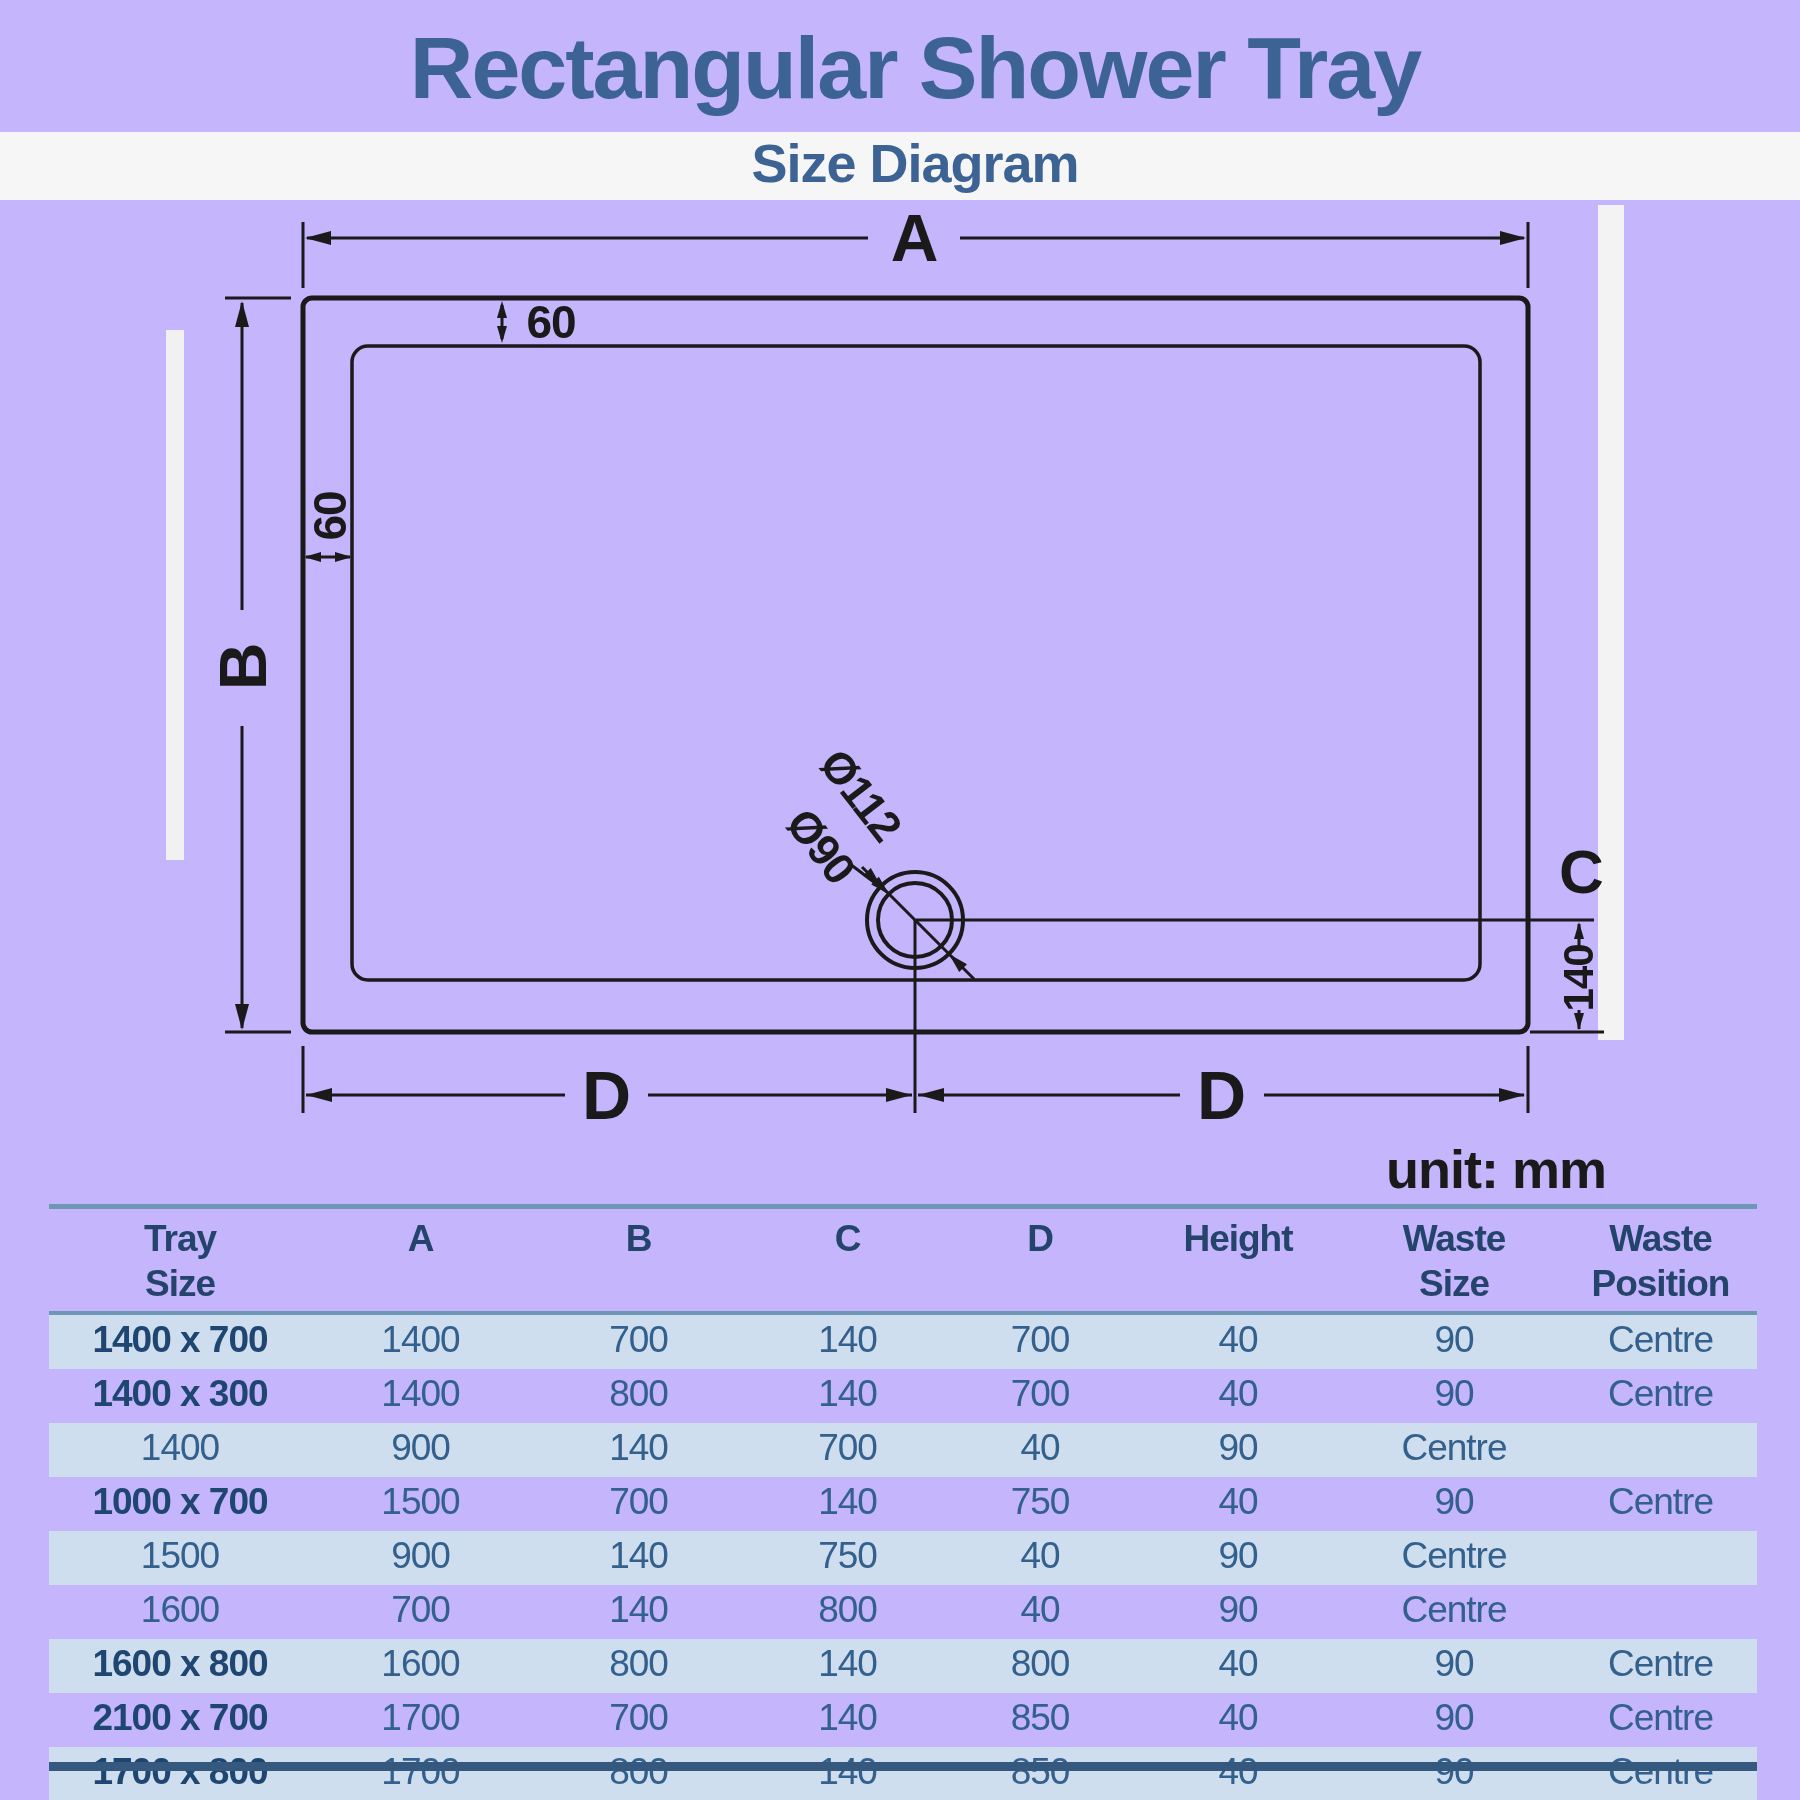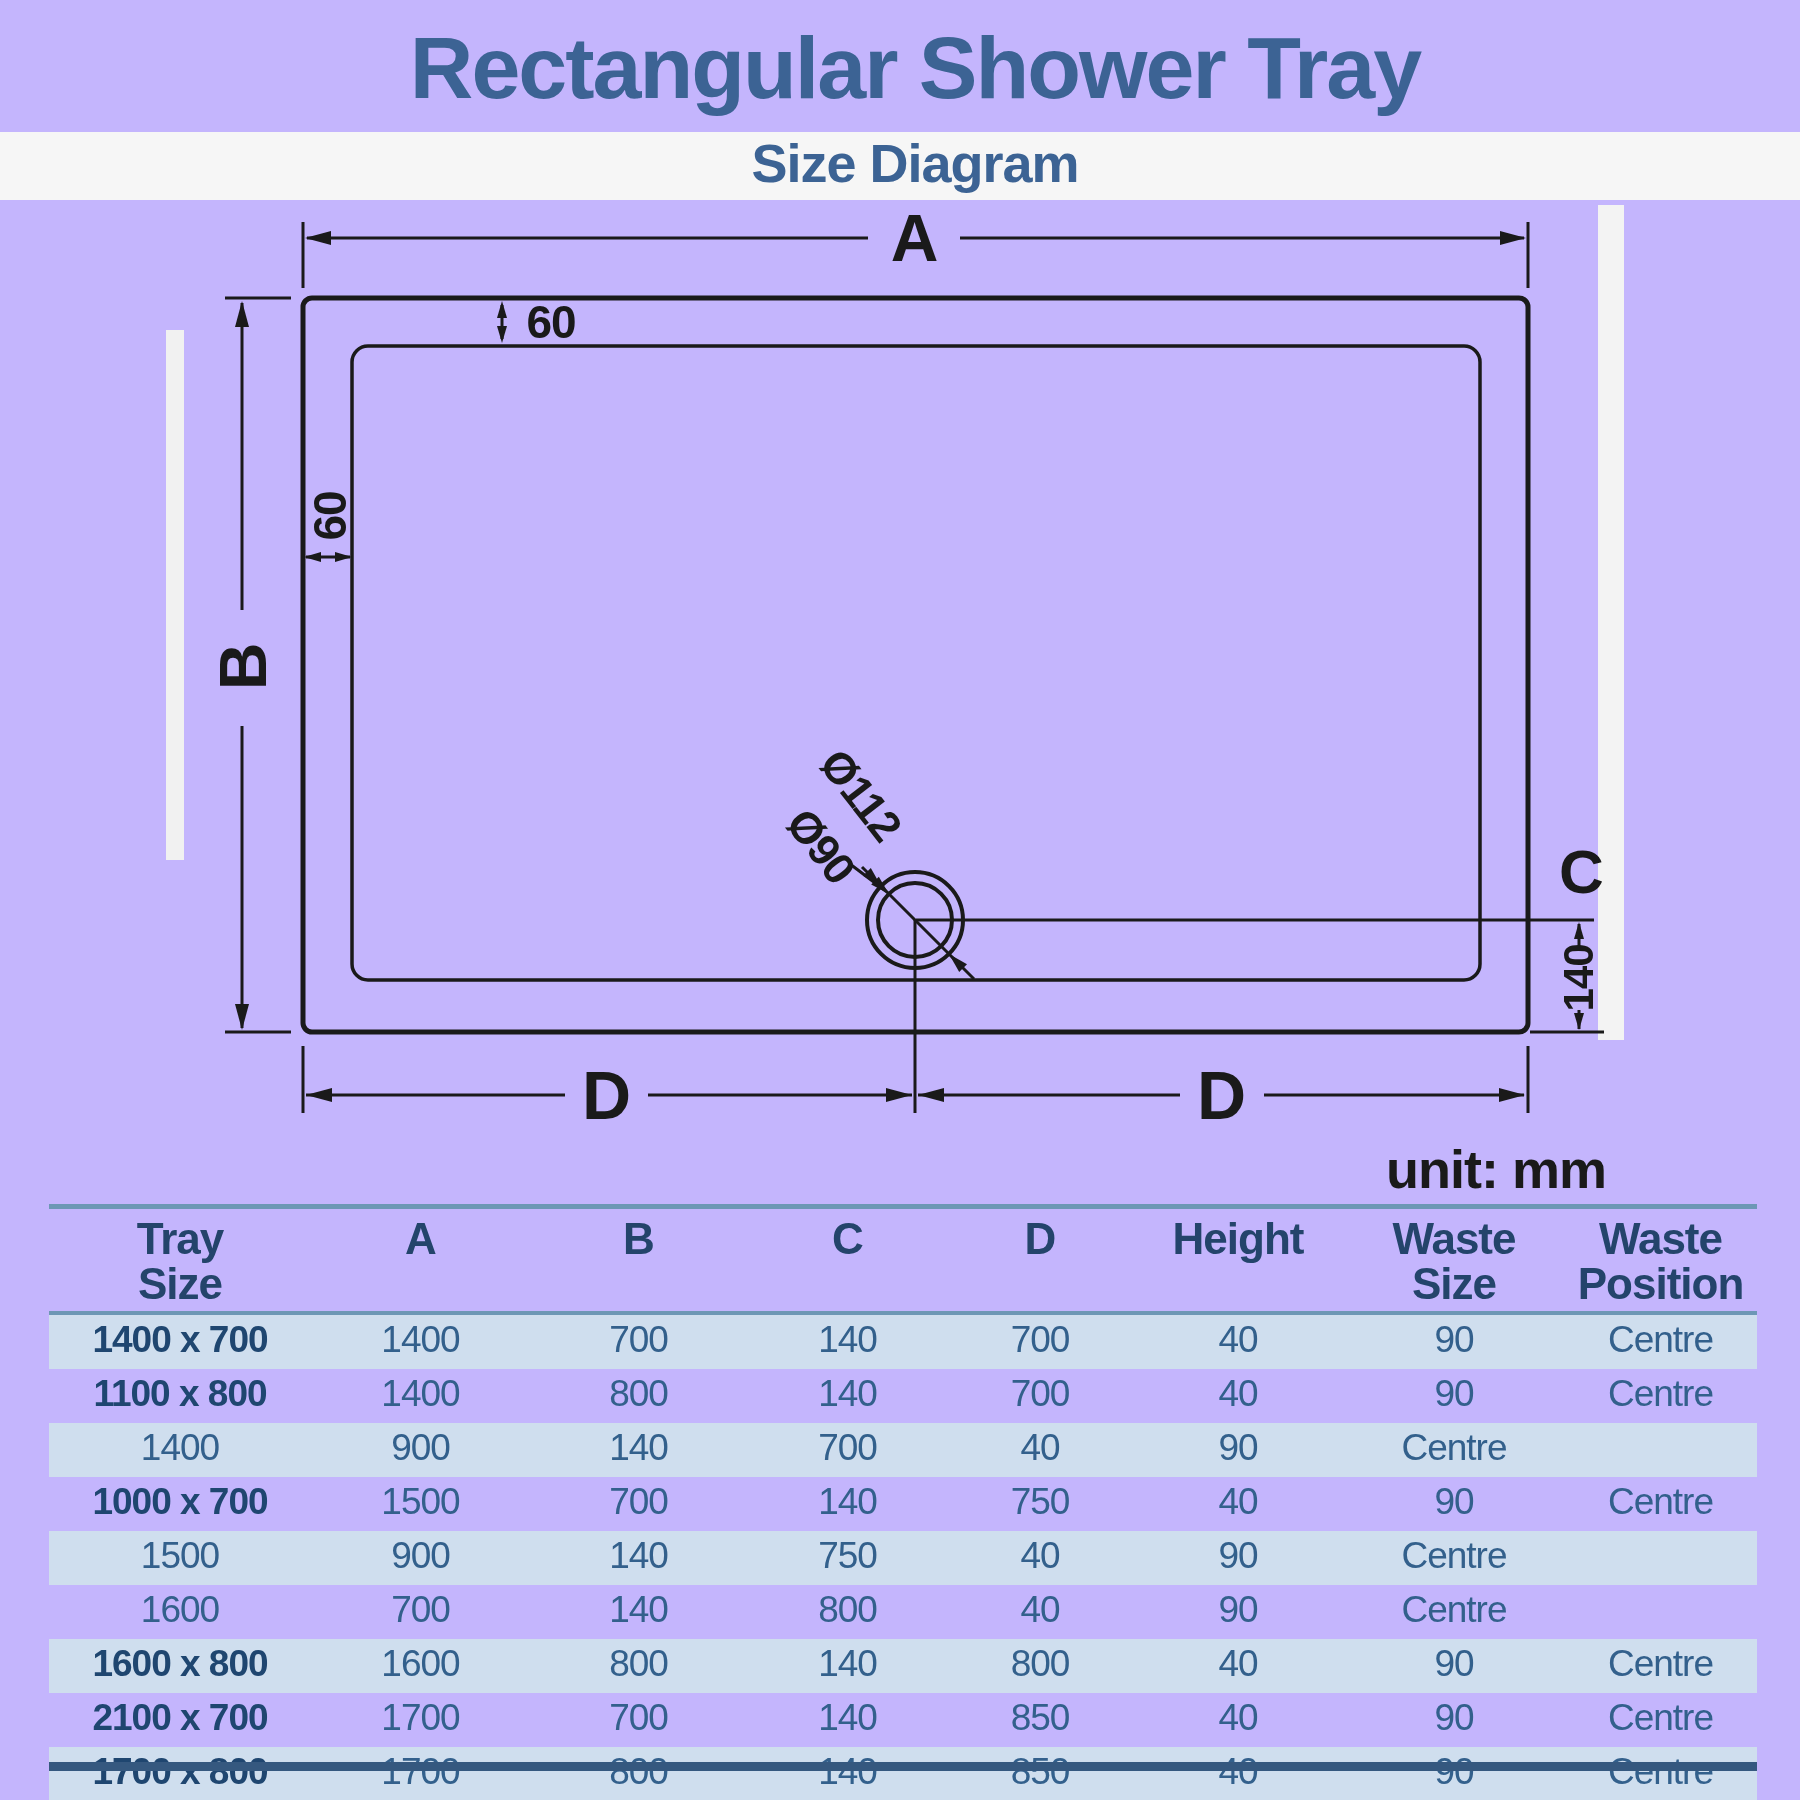--- a/index.html
+++ b/index.html
@@ -30,21 +30,21 @@
   .rule-top{top:0; height:5px; background:#6d97b5;}
   .rule-mid{top:107px; height:4px; background:#6d97b5;}
   .rule-bottom{top:558px; height:9px; background:#35587f;}
 
   .hdr-row{
     position:absolute; left:0; top:5px; width:1708px; height:102px;
     display:grid; grid-template-columns:262px 219px 217px 201px 184px 212px 220px 193px;
   }
   .hcell{
     text-align:center; padding-top:7px; color:#24446b; font-weight:bold;
-    font-size:44px; line-height:45px; letter-spacing:-1px;
+    font-size:37px; line-height:45px; letter-spacing:-1px;
   }
   .rows{position:absolute; left:0; top:111px; width:1708px;}
   .trow{
     width:1708px; height:54px;
     display:grid; grid-template-columns:262px 219px 217px 201px 184px 212px 220px 193px;
     line-height:49.5px; font-size:37px; letter-spacing:-1px;
   }
   .trow.alt{background:#cfdeee;}
   .tcell{text-align:center; color:#33608c; font-weight:normal;}
   .tcell.first{font-weight:bold; color:#1f4670;}
@@ -178,21 +178,21 @@
         <div class="tcell first">1400 x 700</div>
         <div class="tcell">1400</div>
         <div class="tcell">700</div>
         <div class="tcell">140</div>
         <div class="tcell">700</div>
         <div class="tcell">40</div>
         <div class="tcell">90</div>
         <div class="tcell">Centre</div>
       </div>
       <div class="trow">
-        <div class="tcell first">1100 x 800</div>
+        <div class="tcell first">1400 x 300</div>
         <div class="tcell">1400</div>
         <div class="tcell">800</div>
         <div class="tcell">140</div>
         <div class="tcell">700</div>
         <div class="tcell">40</div>
         <div class="tcell">90</div>
         <div class="tcell">Centre</div>
       </div>
       <div class="trow alt">
         <div class="tcell">1400</div>

